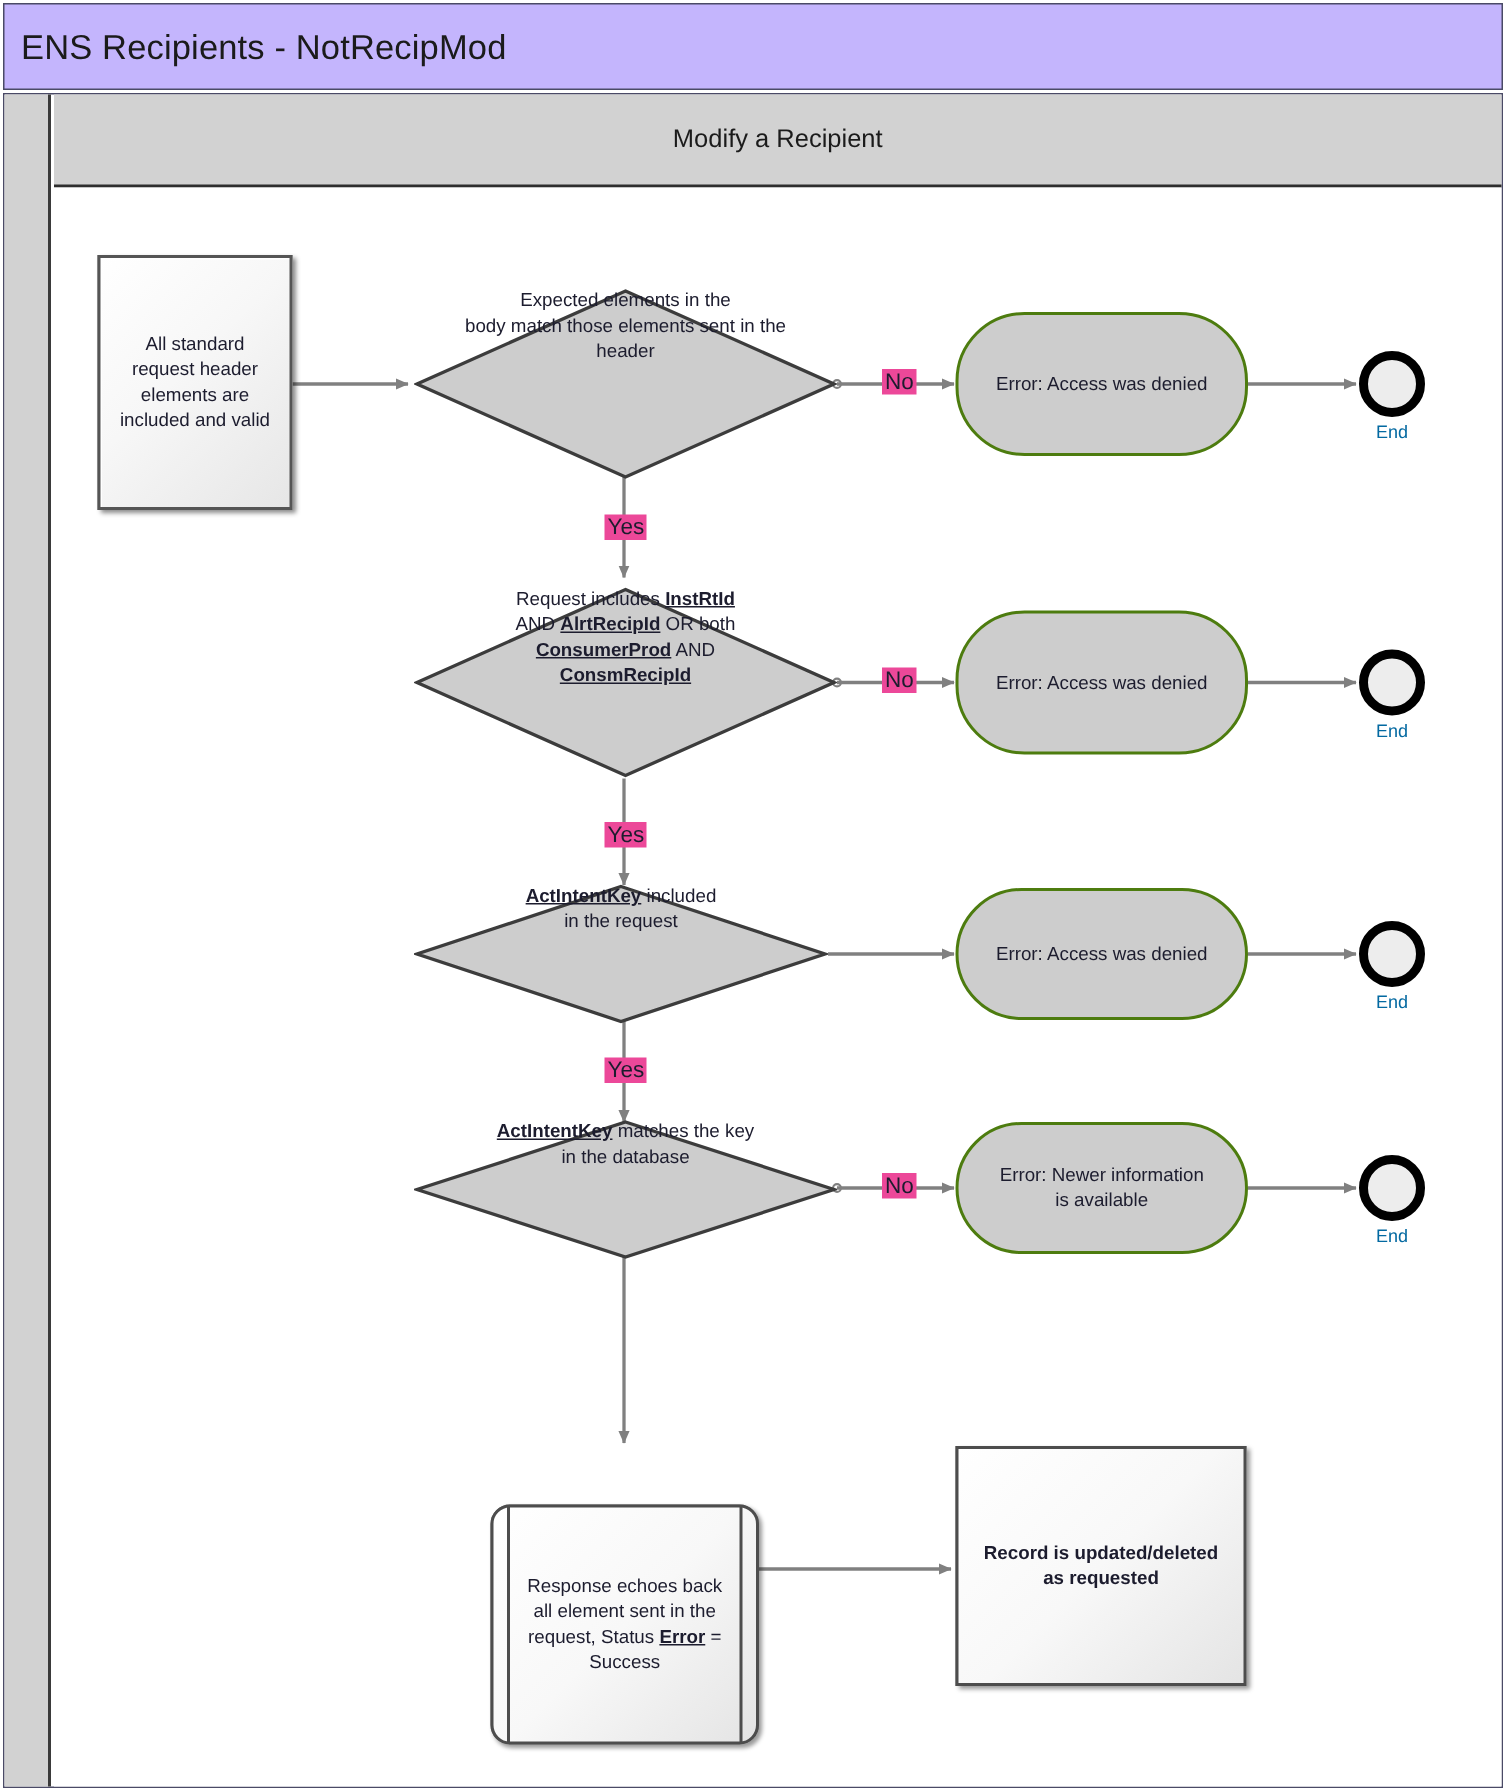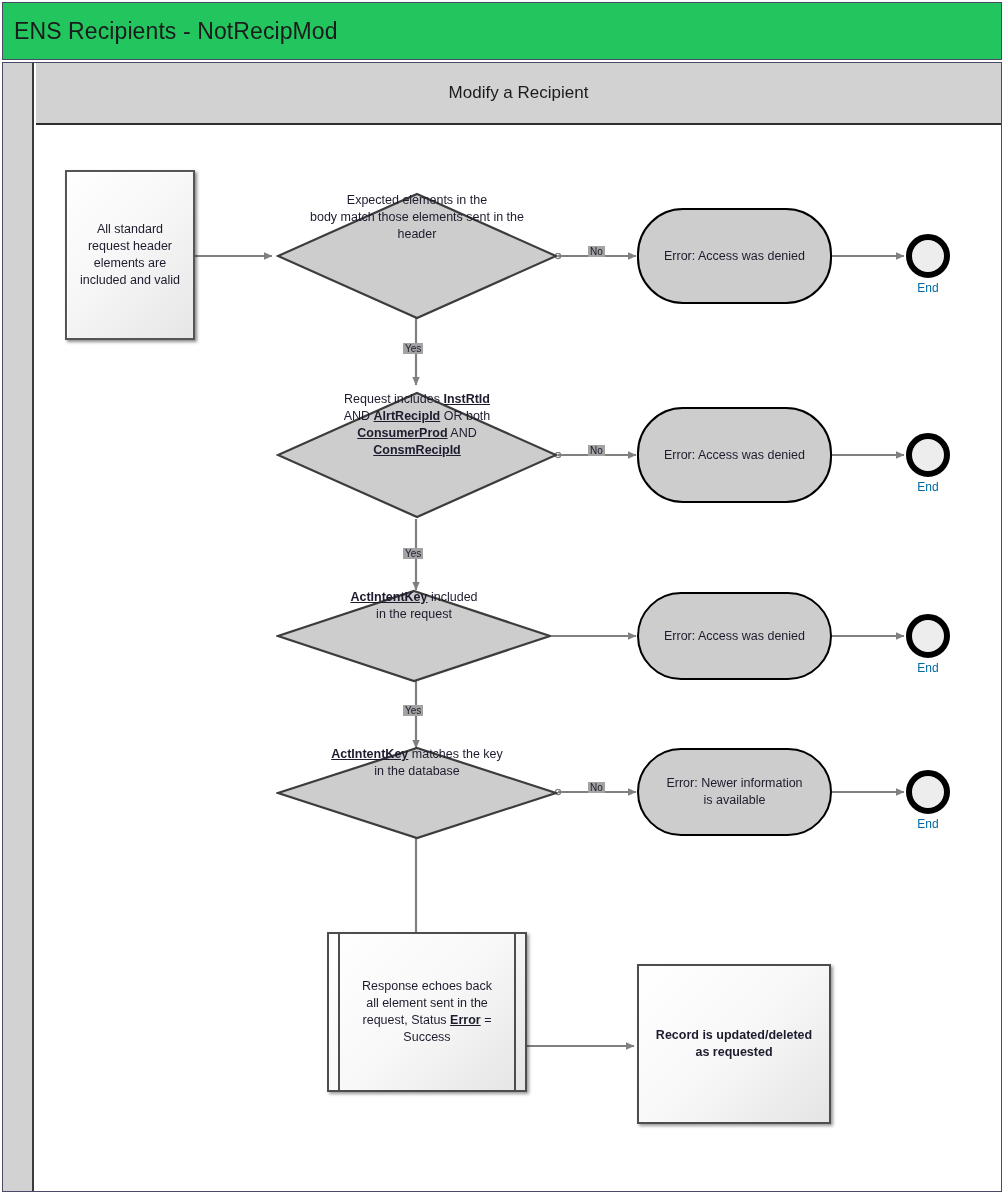--- a/index.html
+++ b/index.html
@@ -19,21 +19,21 @@
     background: #ffffff;
   }
 
   
   .title-bar {
     position: absolute;
     left: 2px;
     top: 2px;
     width: 1000px;
     height: 58px;
-    background: #22c55e;
+    background: #c4b5fd;
     border: 1px solid #4a4a66;
     box-sizing: border-box;
     display: flex;
     align-items: center;
   }
   .title-bar .title-text {
     font-size: 23px;
     color: #1b1b1b;
     padding-left: 11px;
     letter-spacing: 0.1px;
@@ -159,21 +159,21 @@
     width: 2px;
     height: 100%;
     background: #4d4d4d;
   }
   .predef-bar.left  { left: 10px; }
   .predef-bar.right { right: 10px; }
 
   
   .stadium {
     background: #cdcdcd;
-    border: 2px solid #000000;
+    border: 2px solid #4d7c0f;
     border-radius: 46px;
     display: flex;
     align-items: center;
     justify-content: center;
     text-align: center;
     box-sizing: border-box;
   }
 
   
   .end-node {
@@ -219,23 +219,23 @@
   
   .conn-svg {
     position: absolute;
     left: 0;
     top: 0;
     width: 1006px;
     height: 1194px;
   }
   .edge-label {
     position: absolute;
-    font-size: 10px;
+    font-size: 15px;
     color: #1c1c2e;
-    background: #a3a3a3;
+    background: #ec4899;
     padding: 0 2px;
     white-space: nowrap;
   }
 </style>
 </head>
 <body>
 
 <div id="page">
 
   <div class="title-bar">
@@ -364,21 +364,21 @@
 
     <div class="node stadium" style="left:637px; top:748px; width:195px; height:88px;">
       <span class="shape-text">Error: Newer information<br>is available</span>
     </div>
 
     <div class="end-node" style="left:906px; top:770px;">
       <div class="end-circle"></div>
       <div class="end-label">End</div>
     </div>
 
-    <div class="node predef-box" style="left:327px; top:932px; width:200px; height:160px;">
+    <div class="node predef-box" style="left:327px; top:1003px; width:179px; height:160px;border-radius:13px;">
       <div class="predef-bar left"></div>
       <div class="predef-bar right"></div>
       <div class="inner-text">
         <div class="shape-text">Response echoes back<br>all element sent in the<br>request, Status <b>Error</b> =<br>Success</div>
       </div>
     </div>
 
     <div class="node proc-box" style="left:637px; top:964px; width:194px; height:160px;">
       <div class="inner-text">
         <div class="shape-text" style="font-weight:bold;">Record is updated/deleted<br>as requested</div>

